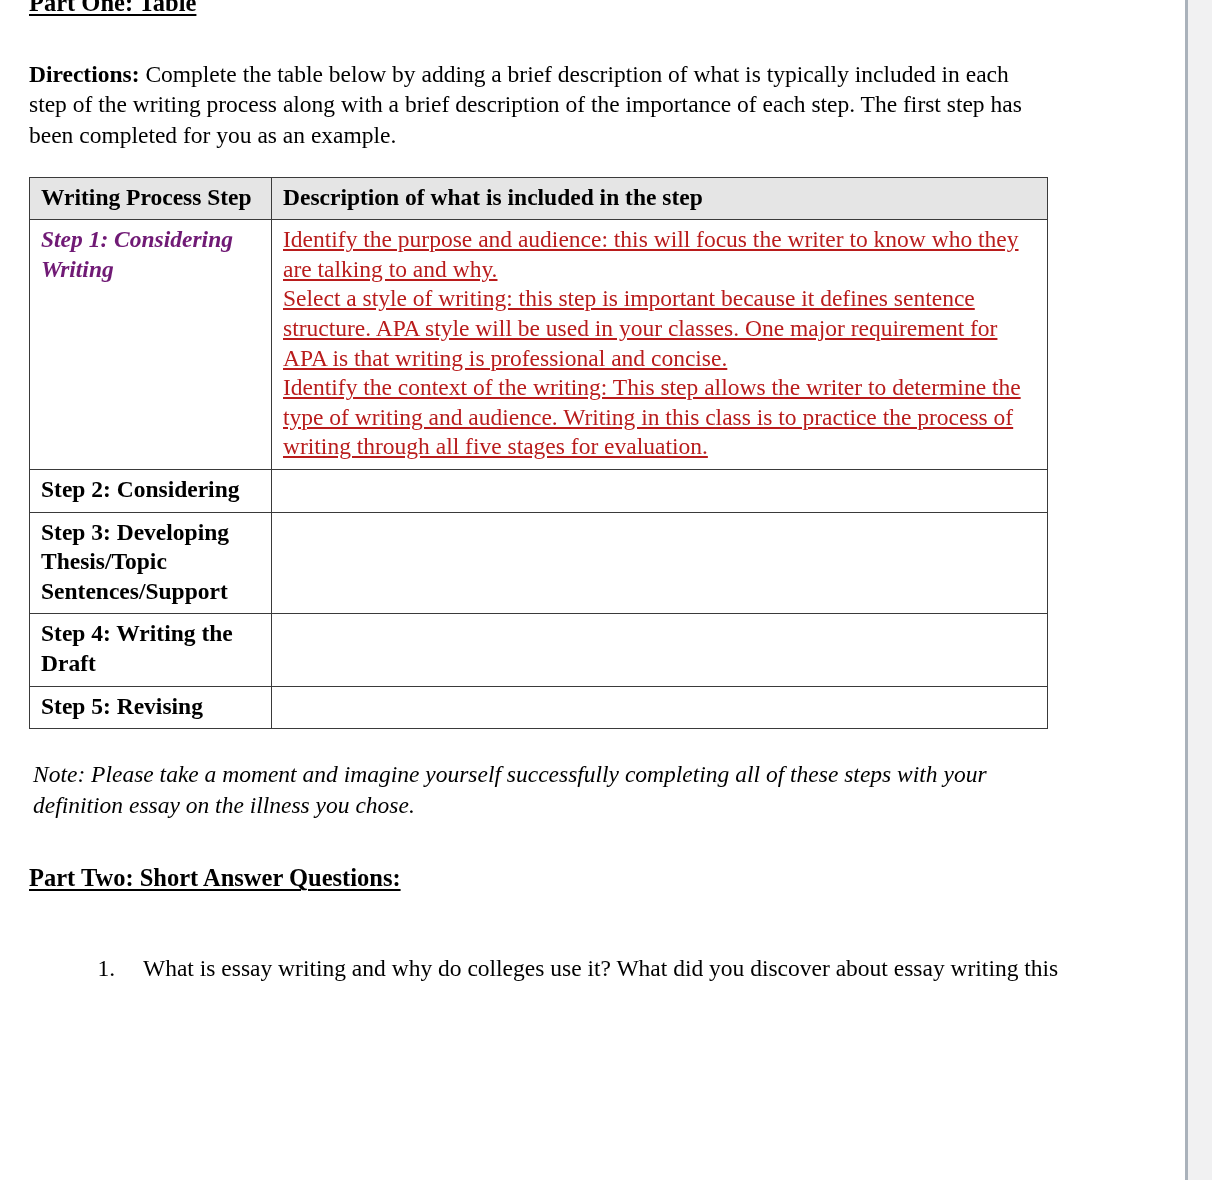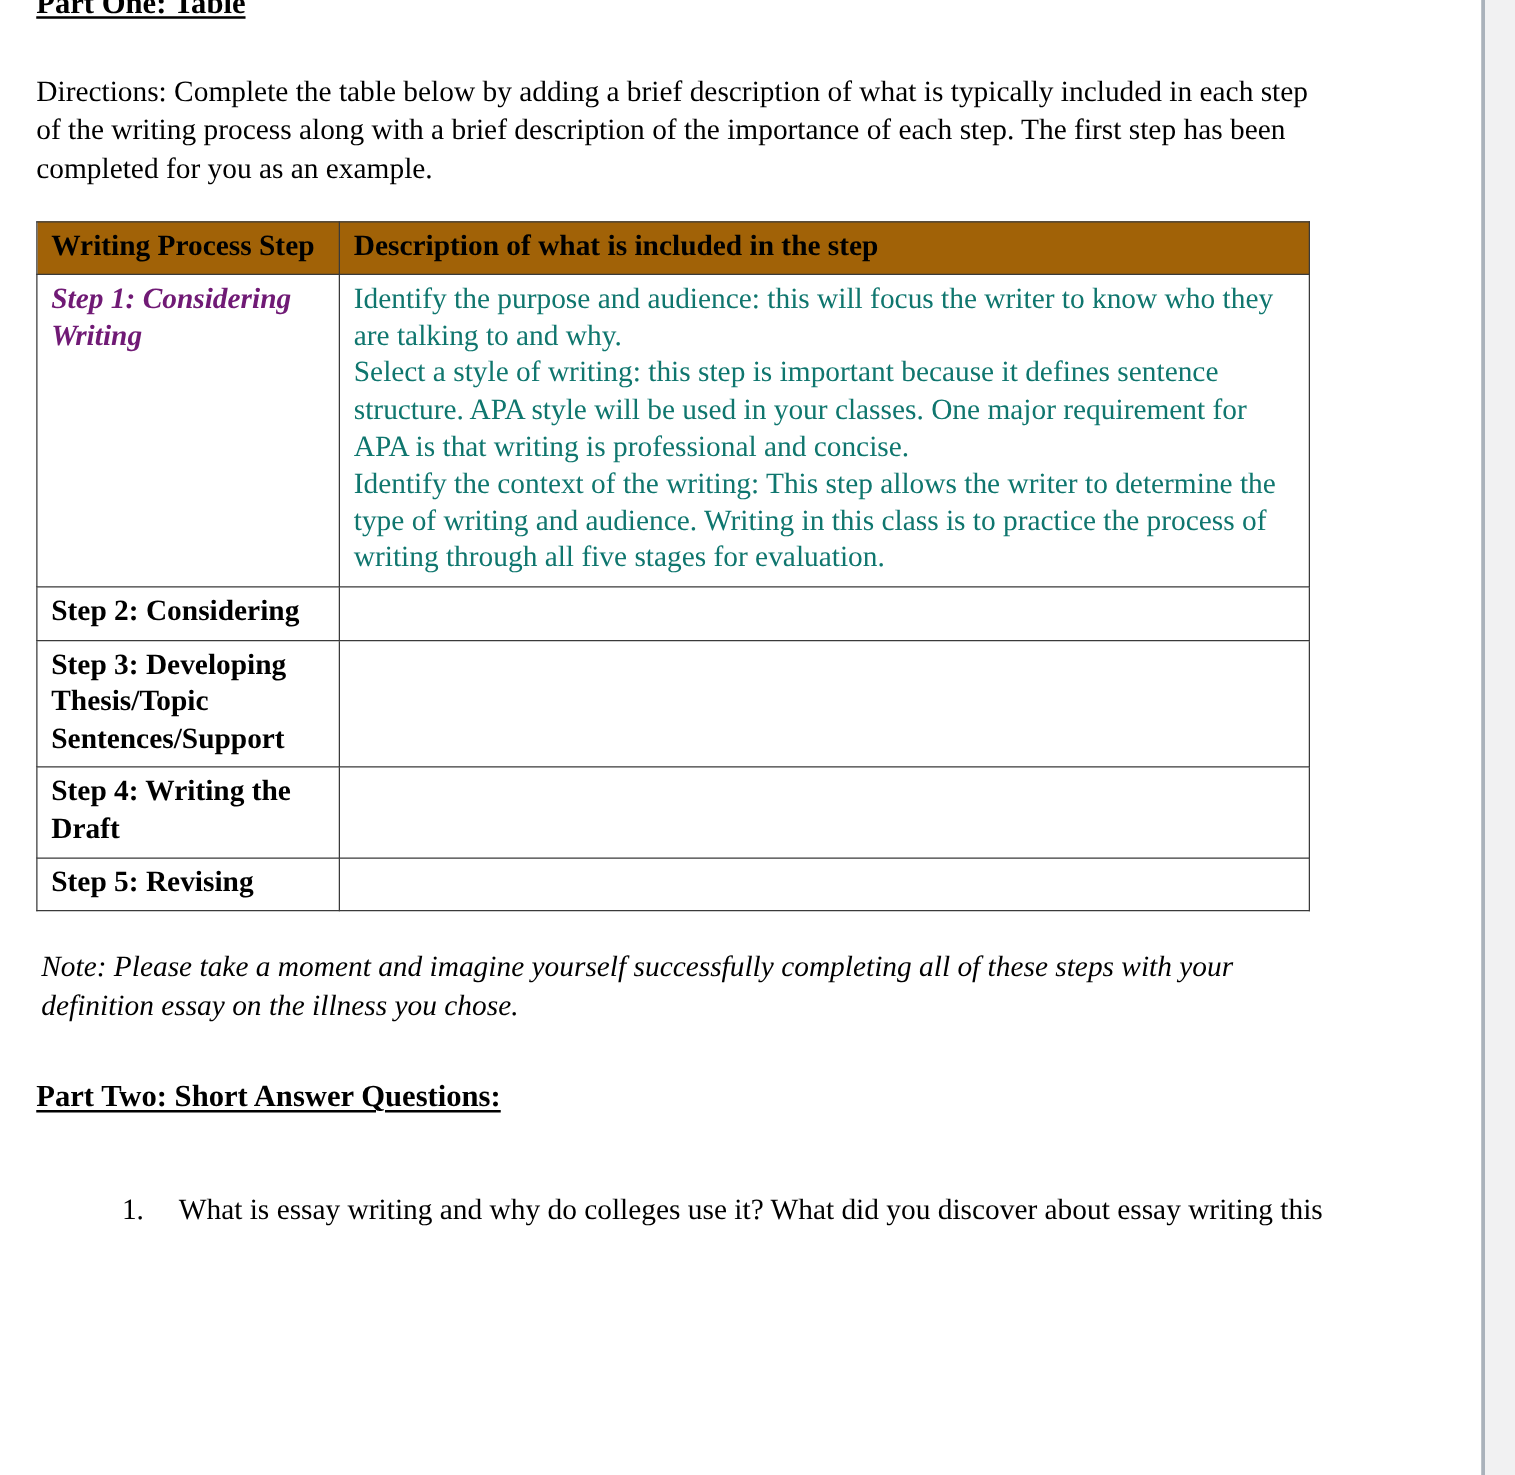--- a/index.html
+++ b/index.html
@@ -60,21 +60,21 @@
 
   p.para {
     font-size: 23.5px;
     line-height: 1.30;
     margin: 0;
     padding: 0;
     max-width: 1018px;
     text-align: left;
   }
 
-  .lbl-bold { font-weight: normal; }
+  .lbl-bold { font-weight: bold; }
 
   .spacer-30 { height: 30px; }
   .spacer-26 { height: 26px; }
   .spacer-40 { height: 40px; }
 
   
   table.wp-table {
     border-collapse: collapse;
     width: 1018px;
     table-layout: fixed;
@@ -85,38 +85,39 @@
     vertical-align: top;
     padding: 5px 9px 7px 11px;
     font-size: 23.5px;
     line-height: 1.26;
     text-align: left;
   }
   table.wp-table col.c1 { width: 242px; }
   table.wp-table col.c2 { width: 776px; }
 
   th.hdr {
-    background: #a16207;
+    background: #e5e5e5;
     font-weight: bold;
     font-size: 23.5px;
   }
 
   td.step-name {
     font-weight: bold;
   }
   td.step-name.example {
     color: #701a75;
     font-style: italic;
     font-weight: bold;
   }
   td.step-desc {
     font-weight: normal;
   }
   td.step-desc.example {
-    color: #0f766e;
+    color: #b91c1c;
+    text-decoration: underline;
   }
   td.step-desc.example p {
     margin: 0;
     padding: 0;
     line-height: 1.26;
   }
   td.empty-cell { height: 1em; }
 
   p.note {
     font-size: 23.5px;

